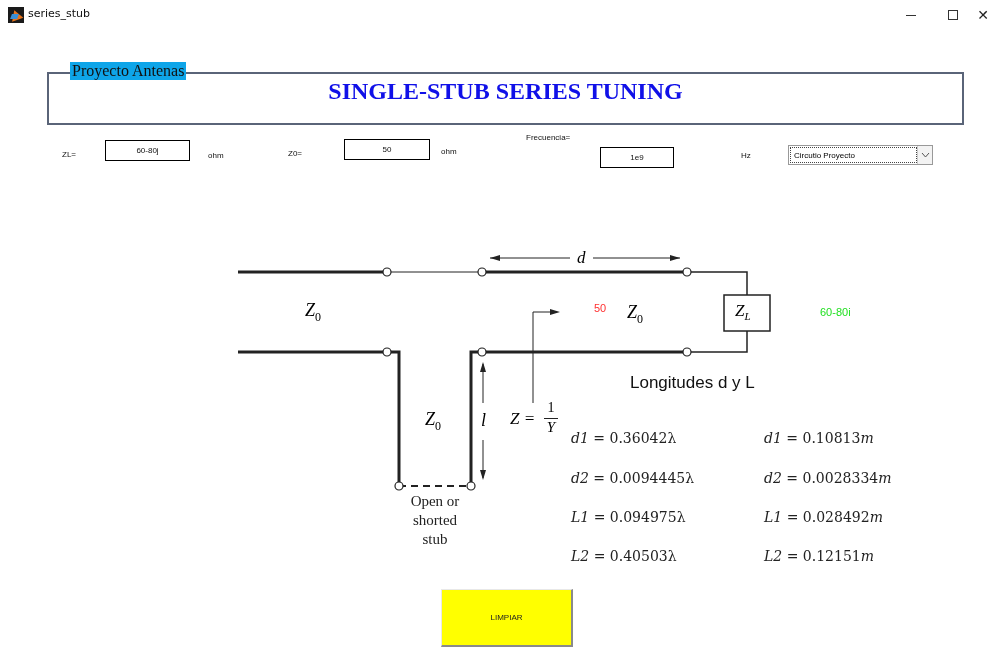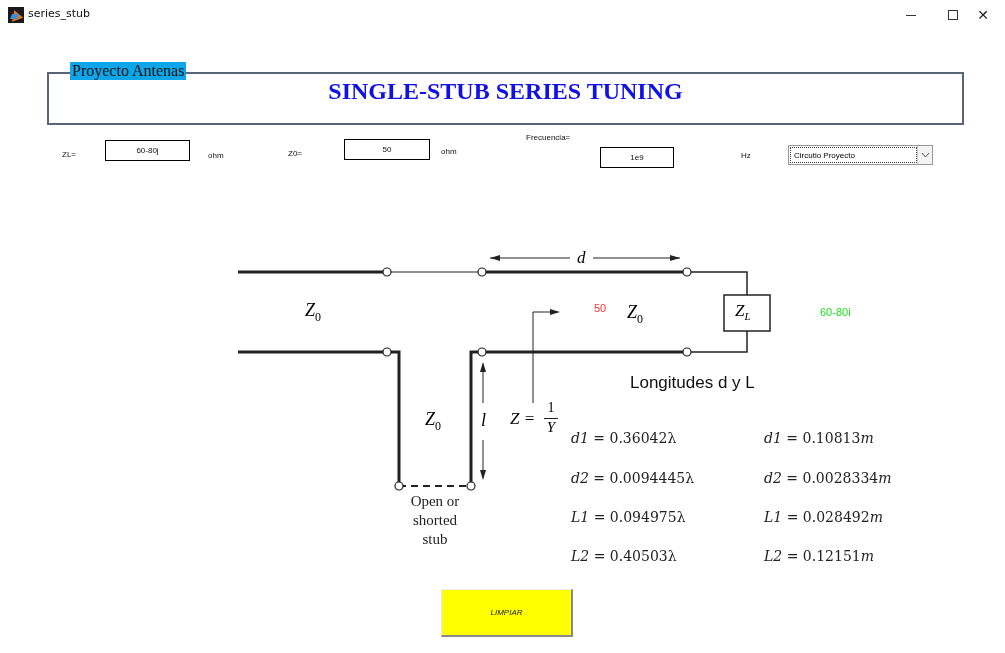--- a/index.html
+++ b/index.html
@@ -32,21 +32,21 @@
   svg.diagram { position: absolute; left: 0; top: 0; }
   .serif { font-family: "Liberation Serif", serif; }
 
   .val-red { position: absolute; left: 594px; top: 302px; font-size: 11px; color: #ff3030; }
   .val-green { position: absolute; left: 820px; top: 306px; font-size: 11px; color: #22e022; }
 
   .results-title { position: absolute; left: 630px; top: 373px; font-size: 17px; color: #111; }
   .res { position: absolute; font-family: "DejaVu Serif", serif; font-size: 14px; color: #222; white-space: nowrap; }
   .res i { }
 
-  .clear-btn { position: absolute; left: 441px; top: 589px; width: 132px; height: 48px; background: #ffff00; border: 1px solid #e8e8e8; border-right: 2px solid #8a8a8a; border-bottom: 2px solid #8a8a8a; font-size: 8px; display: flex; align-items: center; justify-content: center; color: #222; cursor: pointer; font-style: italic; }
+  .clear-btn { position: absolute; left: 441px; top: 589px; width: 132px; height: 58px; background: #ffff00; border: 1px solid #e8e8e8; border-right: 2px solid #8a8a8a; border-bottom: 2px solid #8a8a8a; font-size: 8px; display: flex; align-items: center; justify-content: center; color: #222; cursor: pointer; }
 </style>
 </head>
 <body>
 
 <div class="titlebar">
   <span class="app-icon"></span>
   <span class="win-title">series_stub</span>
   <div class="win-btn min-btn">
       <span class="min-glyph"></span>
     </div>

